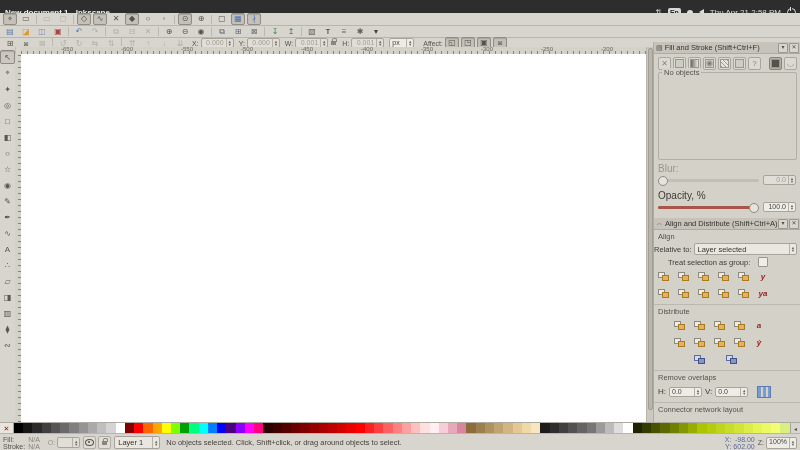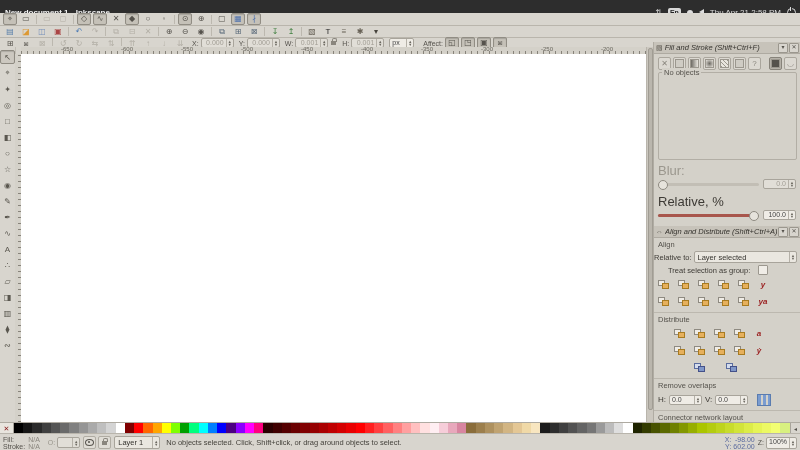--- a/index.html
+++ b/index.html
@@ -57,21 +57,21 @@
   
   #canvas{left:21px;top:54px;width:625px;height:368px;background:#ffffff;}
   #vscroll{left:646px;top:47px;width:7px;height:375px;background:#ccc8c0;border-left:1px solid #b9b5ac;}
   #vscroll .thumb{margin:1px;height:360px;background:#bab6ad;border:1px solid #a19d94;border-radius:2px;}
   
   #dock{left:653px;top:42px;width:147px;height:380px;background:#d4d1c9;border-left:1px solid #b0aca3;
     font-size:8px;color:#3d3a35;overflow:hidden;}
   .phead{height:11px;background:#c7c3ba;border-bottom:1px solid #aeaaa1;display:flex;align-items:center;
     padding:0 2px;font-size:7.5px;color:#35332e;}
   .phead .ic{font-size:7px;margin-right:2px;color:#5a574f;}
-  .phead .ttl{flex:1;white-space:nowrap;overflow:hidden;font-style:italic;}
+  .phead .ttl{flex:1;white-space:nowrap;overflow:hidden;}
   .hbtn{width:8px;height:8px;border:1px solid #9b978e;background:#d8d5ce;border-radius:1px;
     font-size:6px;line-height:7px;text-align:center;color:#55524c;margin-left:1px;}
   .tabs{display:flex;align-items:flex-end;height:13px;background:#c4c0b7;border-bottom:1px solid #a8a49b;padding:1px 2px 0 2px;}
   .tab{display:flex;align-items:center;gap:2px;padding:1px 4px;font-size:7.5px;color:#45423c;
     border:1px solid #a8a49b;border-bottom:none;border-radius:2px 2px 0 0;background:#cbc7be;margin-right:1px;height:10px;}
   .tab.active{background:#e4e1da;font-weight:bold;}
   .tab .tic{font-size:6px;color:#6a675f;}
   .paintrow{display:flex;align-items:center;gap:2px;padding:3px 4px 2px 4px;}
   .pbtn{width:11px;height:11px;border:1px solid #aaa69d;border-radius:2px;background:#dcd9d2;
     display:flex;align-items:center;justify-content:center;font-size:8px;color:#8a867e;}
@@ -81,21 +81,21 @@
   .pbtn .sq.pat{background:repeating-linear-gradient(45deg,#9b978e 0 1px,#e8e5de 1px 3px);}
   .pbtn.pressed{background:#b5b1a8;border-color:#87837a;}
   .fieldset{border:1px solid #b2aea5;border-radius:2px;margin:4px 4px 0 4px;position:relative;}
   .legend{position:absolute;top:-5px;left:3px;background:#d4d1c9;padding:0 2px;font-size:7.5px;color:#55524c;}
   .dim{color:#9b978e;}
   .sliderrow{display:flex;align-items:center;gap:3px;padding:1px 4px 2px 4px;}
   .track{flex:1;height:3px;background:#b5b1a8;border-radius:2px;position:relative;}
   .track .fill{position:absolute;left:0;top:0;height:3px;border-radius:2px;}
   .track .handle{position:absolute;top:-3px;width:8px;height:8px;border-radius:50%;
     background:#e6e3dc;border:1px solid #8e8a81;}
-  .slabel{font-size:13px;padding:3px 4px 0 4px;}
+  .slabel{font-size:10px;padding:3px 4px 0 4px;}
   .sect-label{font-size:7.5px;color:#55524c;padding:2px 0 1px 4px;}
   .ctlrow{display:flex;align-items:center;gap:2px;padding:1px 0 1px 0;}
   .combo{display:flex;align-items:center;border:1px solid #a8a49b;background:#eae7e0;height:10px;
     font-size:7.5px;color:#35332e;border-radius:2px;}
   .combo .cval{padding:0 3px;flex:1;white-space:nowrap;}
   .checkbox{width:8px;height:8px;border:1px solid #9b978e;background:#f0ede7;border-radius:1px;}
   .ibtn{width:16px;height:13px;border:1px solid transparent;border-radius:2px;display:flex;
     align-items:center;justify-content:center;position:relative;}
   .mini{position:relative;width:11px;height:9px;}
   .mini:before{content:"";position:absolute;left:0;top:0;width:5px;height:4px;
@@ -322,21 +322,21 @@
       <span class="handle" style="left:0;"></span>
     </span>
     <span class="spin dis">
         <span class="val">0.0</span>
         <span class="stepper">
           <span>▲</span>
           <span>▼</span>
         </span>
       </span>
   </div>
-  <div class="slabel">Relative, %</div>
+  <div class="slabel">Opacity, %</div>
   <div class="sliderrow">
     <span class="track">
       <span class="fill" id="opacity-fill" style="width: 93%; background: rgb(168, 86, 76);"></span>
       <span class="handle" style="right:0;"></span>
     </span>
     <span class="spin">
         <span class="val">100.0</span>
         <span class="stepper">
           <span>▲</span>
           <span>▼</span>

